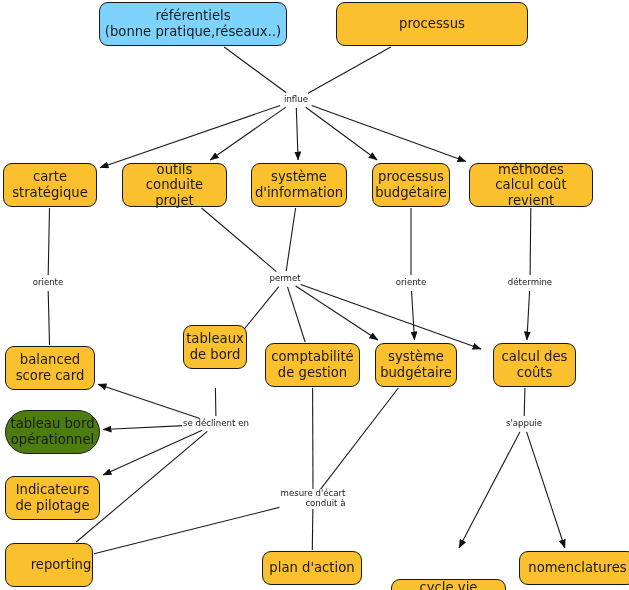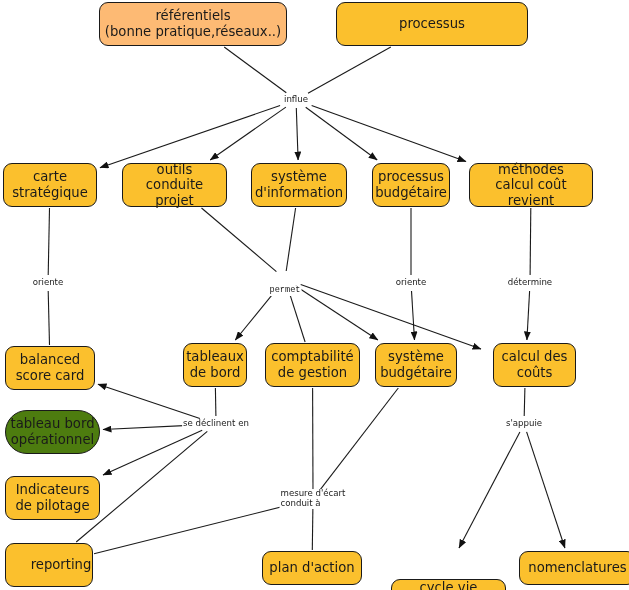--- a/index.html
+++ b/index.html
@@ -33,21 +33,21 @@
     text-align: center;
     color: #1a1a1a;
     font-size: 13.2px;
     line-height: 1.18;
     padding: 2px 4px;
     white-space: pre-line;
     z-index: 2;
   }
   .edge-label {
     position: absolute;
-    text-align: left;
+    text-align: right;
     font-size: 8.6px;
     color: #1a1a1a;
     background: #ffffff;
     line-height: 1.16;
     white-space: pre-line;
     padding: 0 1px;
     z-index: 3;
     transform: translate(-50%, -50%);
   }
 </style>
@@ -89,56 +89,56 @@
         <line x1="312.6" y1="388.0" x2="313.0" y2="491.0" stroke="#1a1a1a" stroke-width="1.1"></line>
         <line x1="398.3" y1="388.0" x2="318.9" y2="491.3" stroke="#1a1a1a" stroke-width="1.1"></line>
         <line x1="94.0" y1="553.8" x2="294.9" y2="503.5" stroke="#1a1a1a" stroke-width="1.1"></line>
         <line x1="312.9" y1="507.0" x2="312.3" y2="550.0" stroke="#1a1a1a" stroke-width="1.1"></line>
         <line x1="524.9" y1="388.0" x2="524.2" y2="416.0" stroke="#1a1a1a" stroke-width="1.1"></line>
         <line x1="519.9" y1="431.9" x2="459.0" y2="548.0" stroke="#1a1a1a" stroke-width="1.1" marker-end="url(#arrowhead)"></line>
         <line x1="526.6" y1="431.9" x2="564.9" y2="548.0" stroke="#1a1a1a" stroke-width="1.1" marker-end="url(#arrowhead)"></line>
       </g>
   </svg>
   <div id="node-layer">
-      <div class="node" style="left: 99px; top: 2px; width: 188px; height: 44px; background: #fdba74; border-color: rgb(26, 26, 26);">référentiels
+      <div class="node" style="left: 99px; top: 2px; width: 188px; height: 44px; background: #7dd3fc; border-color: rgb(26, 26, 26);">référentiels
 (bonne pratique,réseaux..)</div>
       <div class="node" style="left: 336px; top: 2px; width: 192px; height: 44px; background: rgb(251, 192, 45); border-color: rgb(26, 26, 26);">processus</div>
       <div class="node" style="left: 3px; top: 163px; width: 94px; height: 44px; background: rgb(251, 192, 45); border-color: rgb(26, 26, 26);">carte
 stratégique</div>
       <div class="node" style="left: 122px; top: 163px; width: 105px; height: 44px; background: rgb(251, 192, 45); border-color: rgb(26, 26, 26);">outils
 conduite projet</div>
       <div class="node" style="left: 251px; top: 163px; width: 96px; height: 44px; background: rgb(251, 192, 45); border-color: rgb(26, 26, 26);">système
 d'information</div>
       <div class="node" style="left: 372px; top: 163px; width: 78px; height: 44px; background: rgb(251, 192, 45); border-color: rgb(26, 26, 26);">processus
 budgétaire</div>
       <div class="node" style="left: 469px; top: 163px; width: 124px; height: 44px; background: rgb(251, 192, 45); border-color: rgb(26, 26, 26);">méthodes
 calcul coût revient</div>
       <div class="node" style="left: 5px; top: 346px; width: 90px; height: 44px; background: rgb(251, 192, 45); border-color: rgb(26, 26, 26);">balanced
 score card</div>
-      <div class="node" style="left: 183px; top: 343px; width: 64px; height: 44px; background: rgb(251, 192, 45); border-color: rgb(26, 26, 26);">tableaux
+      <div class="node" style="left: 183px; top: 325px; width: 64px; height: 44px; background: rgb(251, 192, 45); border-color: rgb(26, 26, 26);">tableaux
 de bord</div>
       <div class="node" style="left: 265px; top: 343px; width: 95px; height: 44px; background: rgb(251, 192, 45); border-color: rgb(26, 26, 26);">comptabilité
 de gestion</div>
       <div class="node" style="left: 375px; top: 343px; width: 82px; height: 44px; background: rgb(251, 192, 45); border-color: rgb(26, 26, 26);">système
 budgétaire</div>
       <div class="node" style="left: 484px; top: 343px; width: 83px; height: 44px; background: rgb(251, 192, 45); border-color: rgb(26, 26, 26); margin-left: 9px;">calcul des
 coûts</div>
       <div class="node" style="left: 5px; top: 410px; width: 95px; height: 44px; background: #4d7c0f; border-color: rgb(26, 26, 26); border-radius: 22px;">tableau bord
 opérationnel</div>
       <div class="node" style="left: 5px; top: 476px; width: 95px; height: 44px; background: rgb(251, 192, 45); border-color: rgb(26, 26, 26);">Indicateurs
 de pilotage</div>
       <div class="node" style="left: 5px; top: 543px; width: 88px; height: 44px; background: rgb(251, 192, 45); border-color: rgb(26, 26, 26); padding-left: 28px;">reporting</div>
       <div class="node" style="left: 262px; top: 551px; width: 100px; height: 34px; background: rgb(251, 192, 45); border-color: rgb(26, 26, 26); border-radius: 9px;">plan d'action</div>
       <div class="node" style="left: 391px; top: 551px; width: 115px; height: 34px; background: rgb(251, 192, 45); border-color: rgb(26, 26, 26); margin-top: 28px;">cycle vie produit</div>
       <div class="node" style="left: 519px; top: 551px; width: 117px; height: 34px; background: rgb(251, 192, 45); border-color: rgb(26, 26, 26);">nomenclatures</div>
     </div>
   <div id="label-layer">
       <div class="edge-label" style="left: 296px; top: 100px;">influe</div>
       <div class="edge-label" style="left: 48px; top: 283px;">oriente</div>
-      <div class="edge-label" style="left: 285px; top: 291px; font-family: Liberation Mono, monospace;">permet</div>
+      <div class="edge-label" style="left: 285px; top: 279px;">permet</div>
       <div class="edge-label" style="left: 411px; top: 283px;">oriente</div>
       <div class="edge-label" style="left: 530px; top: 283px;">détermine</div>
       <div class="edge-label" style="left: 216px; top: 424px;">se déclinent en</div>
       <div class="edge-label" style="left: 313px; top: 499px;">mesure d'écart
 conduit à</div>
       <div class="edge-label" style="left: 524px; top: 424px;">s'appuie</div>
     </div>
 </div>
 
 </body></html>

